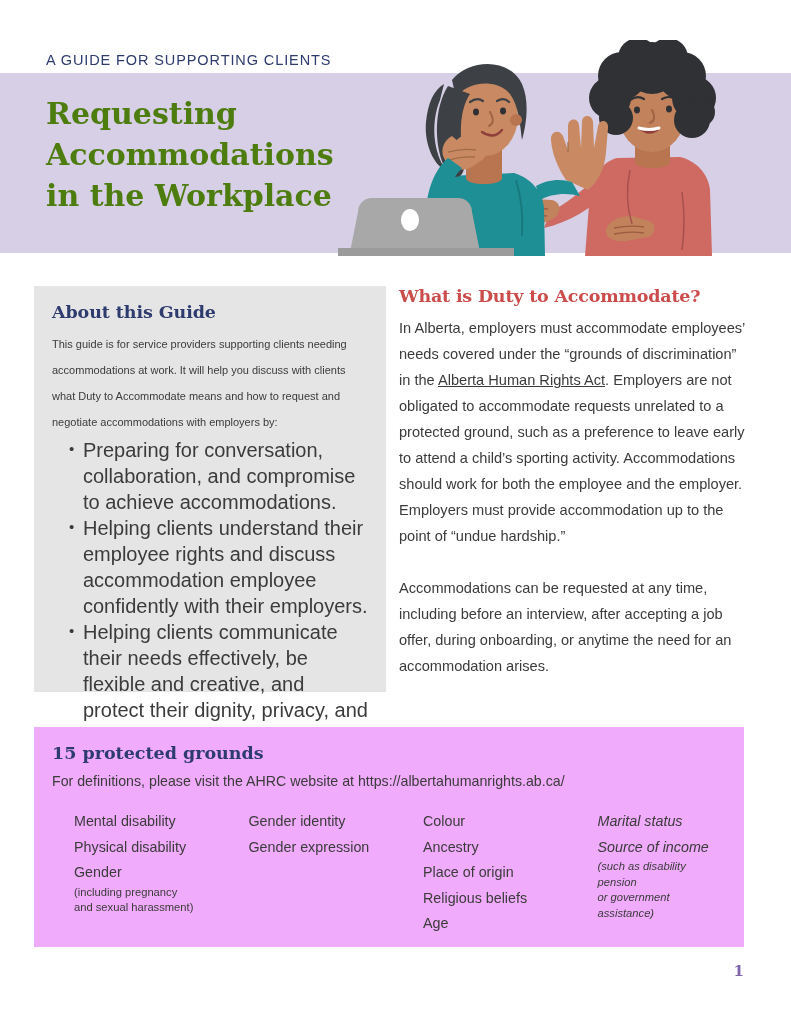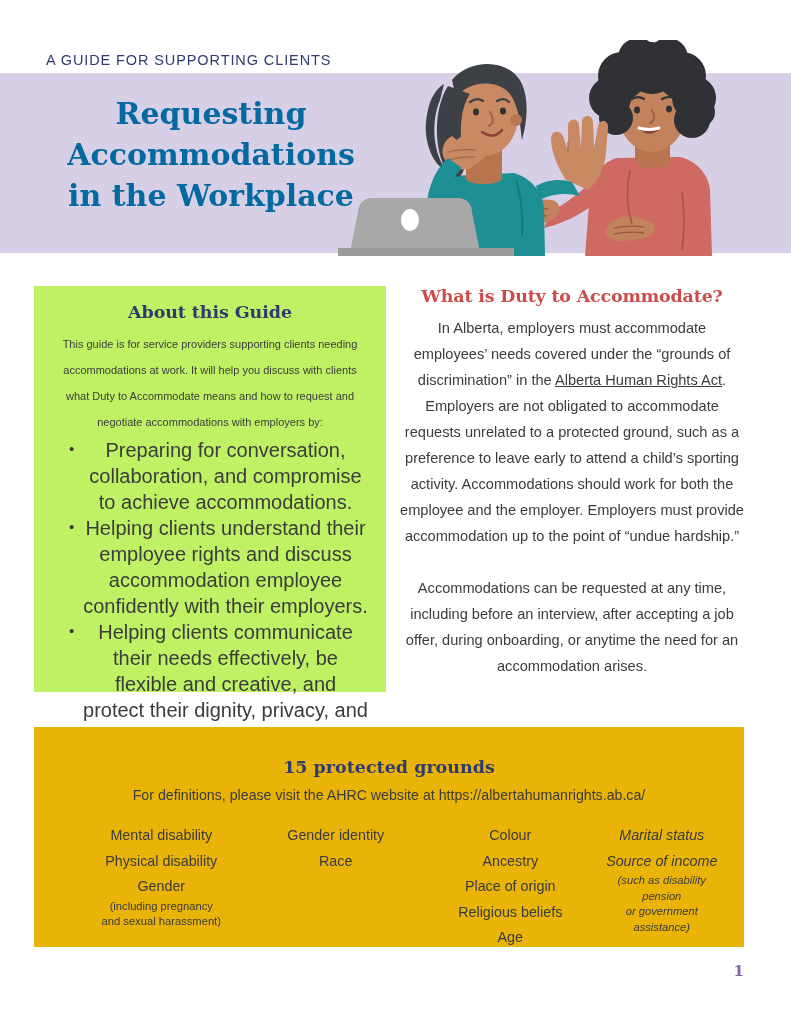--- a/index.html
+++ b/index.html
@@ -14,21 +14,20 @@
     font-family: "Liberation Sans", sans-serif;
     overflow: hidden;
   }
 
   
   .page {
     position: relative;
     width: 791px;
     height: 1024px;
     background: #ffffff;
-    text-align: center;
   }
 
   .eyebrow {
     position: absolute;
     left: 46px;
     top: 52px;
     font-size: 14.5px;
     letter-spacing: 0.9px;
     color: #2e3b6e;
     font-family: "Liberation Sans", sans-serif;
@@ -48,21 +47,21 @@
 
   .header-title {
     position: absolute;
     left: 46px;
     top: 93px;
     width: 330px;
     font-family: "DejaVu Serif", serif;
     font-weight: 700;
     font-size: 30px;
     line-height: 41px;
-    color: #0369a1;
+    color: #4d7c0f;
     z-index: 4;
     white-space: pre-line;
   }
 
   
   .illustration {
     position: absolute;
     left: 330px;
     top: 40px;
     width: 461px;
@@ -71,21 +70,21 @@
     pointer-events: none;
   }
 
   
   .about-box {
     position: absolute;
     left: 34px;
     top: 286px;
     width: 352px;
     height: 406px;
-    background: #bef264;
+    background: #e5e5e5;
     box-sizing: border-box;
     padding: 16px 18px 14px 18px;
     z-index: 2;
   }
   .about-heading {
     font-family: "DejaVu Serif", serif;
     font-weight: 700;
     font-size: 17.5px;
     color: #2e3b6e;
     margin: 0 0 9px 0;
@@ -149,23 +148,23 @@
     color: #3b3b3b;
   }
 
   
   .grounds-box {
     position: absolute;
     left: 34px;
     top: 727px;
     width: 710px;
     height: 220px;
-    background: #eab308;
+    background: #f0abfc;
     box-sizing: border-box;
-    padding: 30px 18px 10px 18px;
+    padding: 16px 18px 10px 18px;
     z-index: 2;
   }
   .grounds-heading {
     font-family: "DejaVu Serif", serif;
     font-weight: 700;
     font-size: 17.5px;
     color: #2e3b6e;
     margin: 0 0 8px 0;
   }
   .grounds-sub {
@@ -361,21 +360,21 @@
       <div class="grounds-col">
         <div class="ground-item">Mental disability</div>
         <div class="ground-item">Physical disability</div>
         <div class="ground-item">Gender</div>
         <div class="ground-note">(including pregnancy
 and sexual harassment)</div>
       </div>
 
       <div class="grounds-col">
         <div class="ground-item">Gender identity</div>
-        <div class="ground-item">Race</div>
+        <div class="ground-item">Gender expression</div>
       </div>
 
       <div class="grounds-col">
         <div class="ground-item">Colour</div>
         <div class="ground-item">Ancestry</div>
         <div class="ground-item">Place of origin</div>
         <div class="ground-item">Religious beliefs</div>
         <div class="ground-item">Age</div>
       </div>
 

